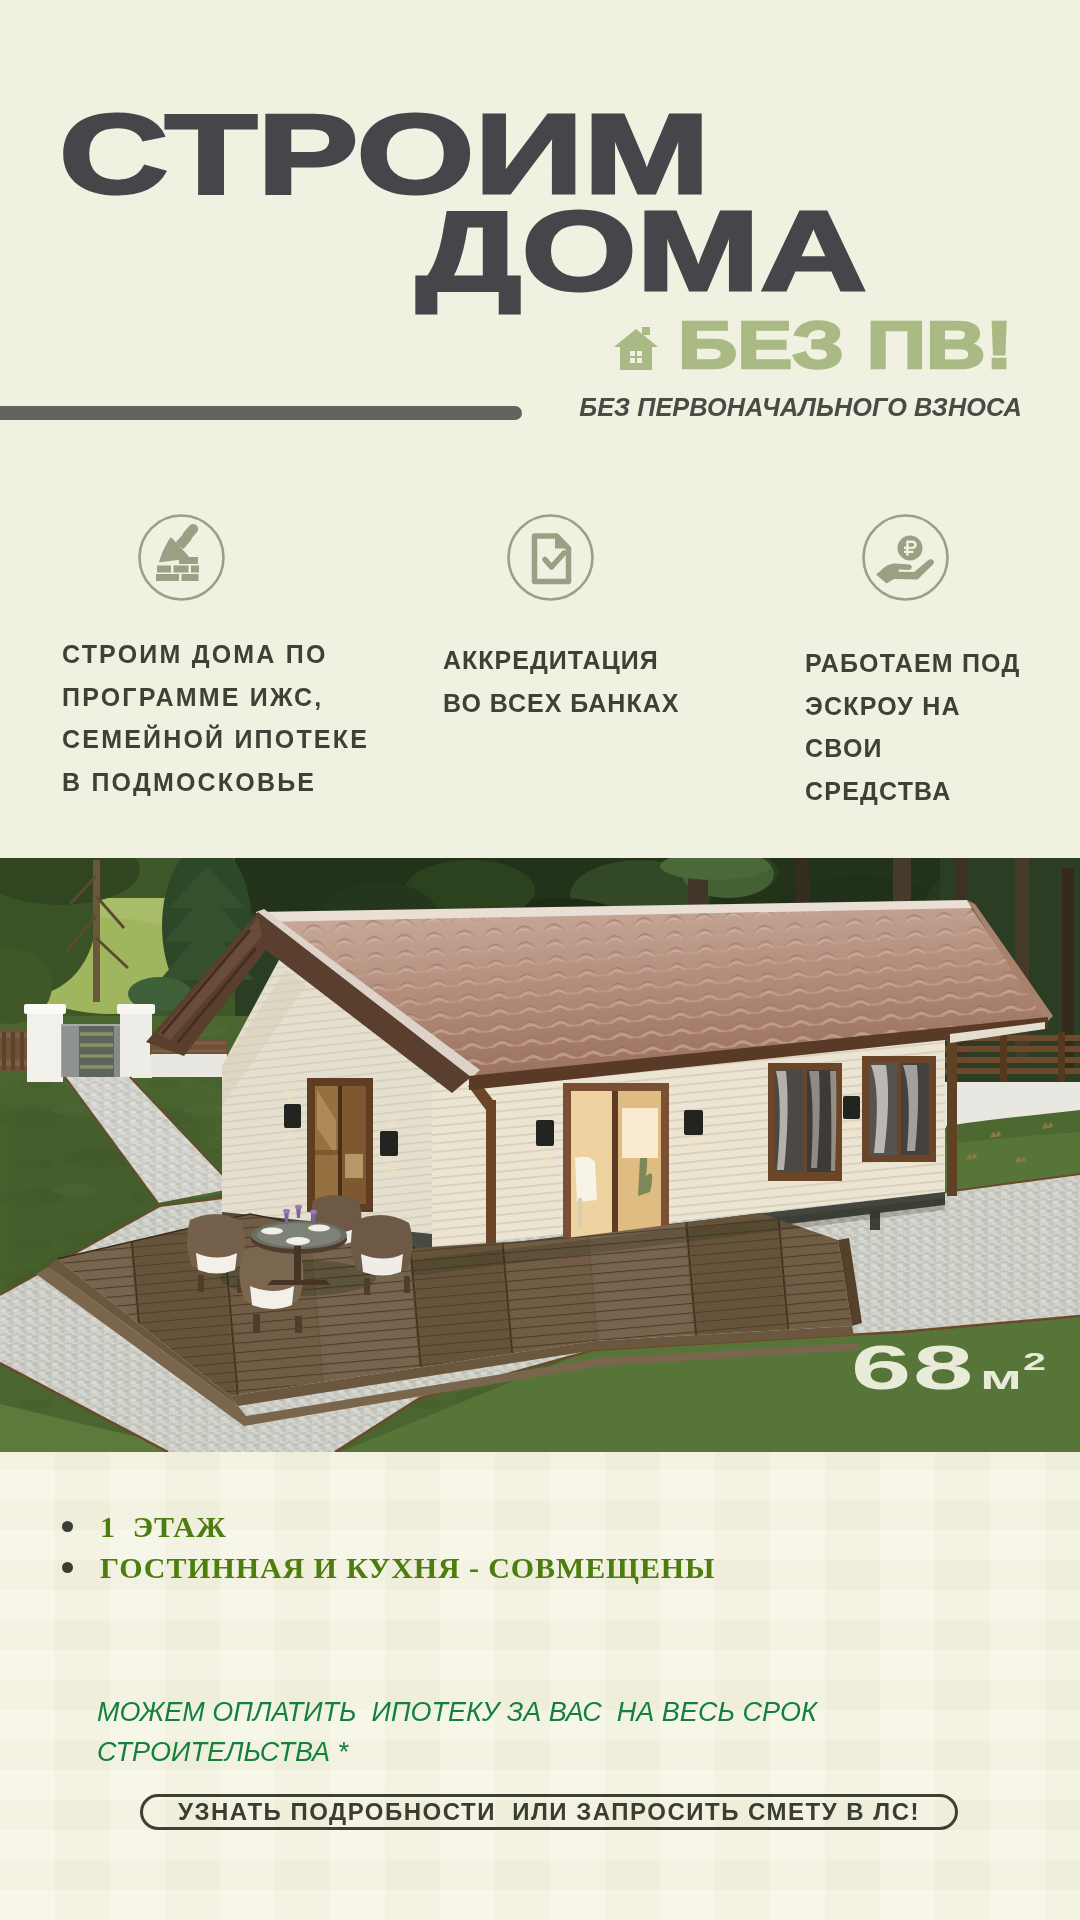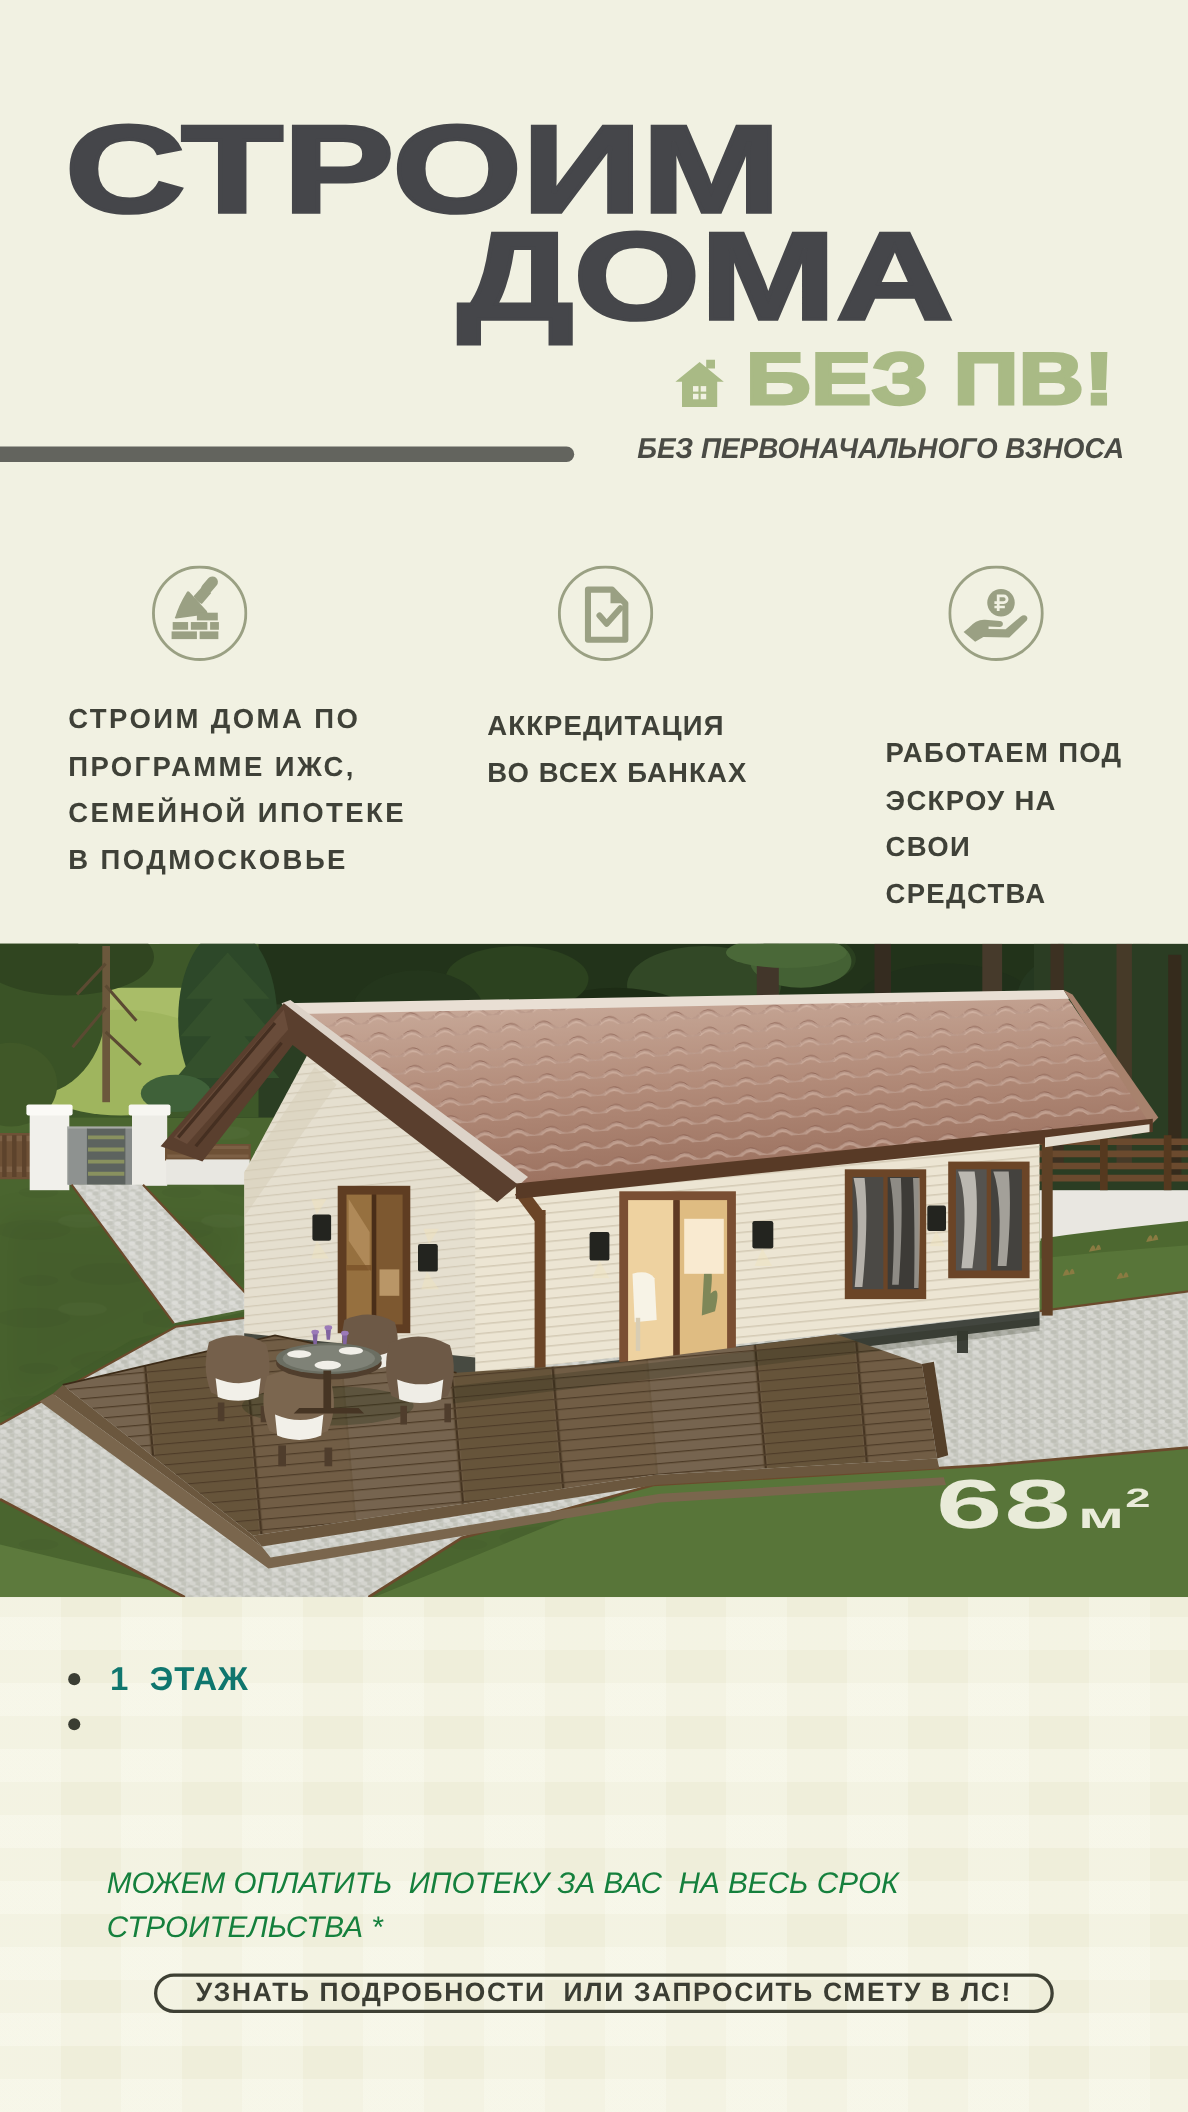--- a/index.html
+++ b/index.html
@@ -12,29 +12,29 @@
   #t2{left:416px;top:186px;font-size:113px;transform:scaleX(1.31);-webkit-text-stroke:3px #45464a;}
   #bezpv{left:678px;top:306px;font-size:67px;color:#a9ba85;transform:scaleX(1.23);-webkit-text-stroke:2.6px #a9ba85;}
   .grbar{left:-20px;top:406px;width:542px;height:14px;background:#63645e;border-radius:7px;}
   #subcap{right:58px;top:392px;font-size:26px;font-style:italic;font-weight:bold;
           color:#4a4b45;letter-spacing:0px;white-space:nowrap;transform:scaleX(0.975);
           transform-origin:right top;}
   .col{position:absolute;font-weight:bold;color:#3f4138;font-size:25px;
        letter-spacing:2.2px;line-height:42.7px;}
   #col1{left:62px;top:633px;}
   #col2{left:443px;top:639px;letter-spacing:1px;}
-  #col3{left:805px;top:642px;letter-spacing:1.2px;margin-top:22px;}
+  #col3{left:805px;top:642px;letter-spacing:1.2px;}
   #photo{left:0;top:858px;width:1080px;height:594px;}
   #bottom{left:0;top:1452px;width:1080px;height:468px;
     background:
      repeating-linear-gradient(0deg, rgba(255,255,248,0.3) 0 30px, rgba(0,0,0,0) 30px 60px),
      repeating-linear-gradient(90deg, rgba(255,255,248,0.28) 0 55px, rgba(0,0,0,0) 55px 110px),
      #efeeda;}
-  .bullets{position:absolute;left:62px;top:1506px;color:#0f766e;font-weight:bold;
-     font-size:30px;letter-spacing:0.9px;}
+  .bullets{position:absolute;left:62px;top:1506px;color:#4d7c0f;font-weight:bold;
+     font-size:30px;letter-spacing:0.9px;font-family:Liberation Serif, serif;}
   .bullets .row{display:flex;align-items:center;height:41px;}
   .bullets .dot{width:11px;height:11px;border-radius:50%;background:#3b3d33;margin-right:27px;}
   #green{left:97px;top:1692px;color:#15803d;font-weight:normal;font-style:italic;
      font-size:27px;letter-spacing:0px;line-height:40px;}
   #btn{left:140px;top:1794px;width:818px;height:36px;border:3px solid #3e4034;
      border-radius:26px;box-sizing:border-box;display:flex;align-items:center;
      justify-content:center;color:#3b3d33;font-weight:bold;font-size:24px;
      letter-spacing:1.5px;white-space:nowrap;}
 </style>
 </head>
@@ -338,16 +338,17 @@
   </svg>
 
   <div id="bottom" class="abs"></div>
   <div class="bullets">
     <div class="row">
       <div class="dot"></div>
       <div>1&nbsp; ЭТАЖ</div>
     </div>
     <div class="row">
       <div class="dot"></div>
+      <div>ГОСТИННАЯ И КУХНЯ - СОВМЕЩЕНЫ</div>
     </div>
   </div>
   <div id="green" class="abs">МОЖЕМ ОПЛАТИТЬ&nbsp; ИПОТЕКУ ЗА ВАС&nbsp; НА ВЕСЬ СРОК<br>СТРОИТЕЛЬСТВА *</div>
   <div id="btn" class="abs">УЗНАТЬ ПОДРОБНОСТИ&nbsp; ИЛИ ЗАПРОСИТЬ СМЕТУ В ЛС!</div>
 
 </body></html>

